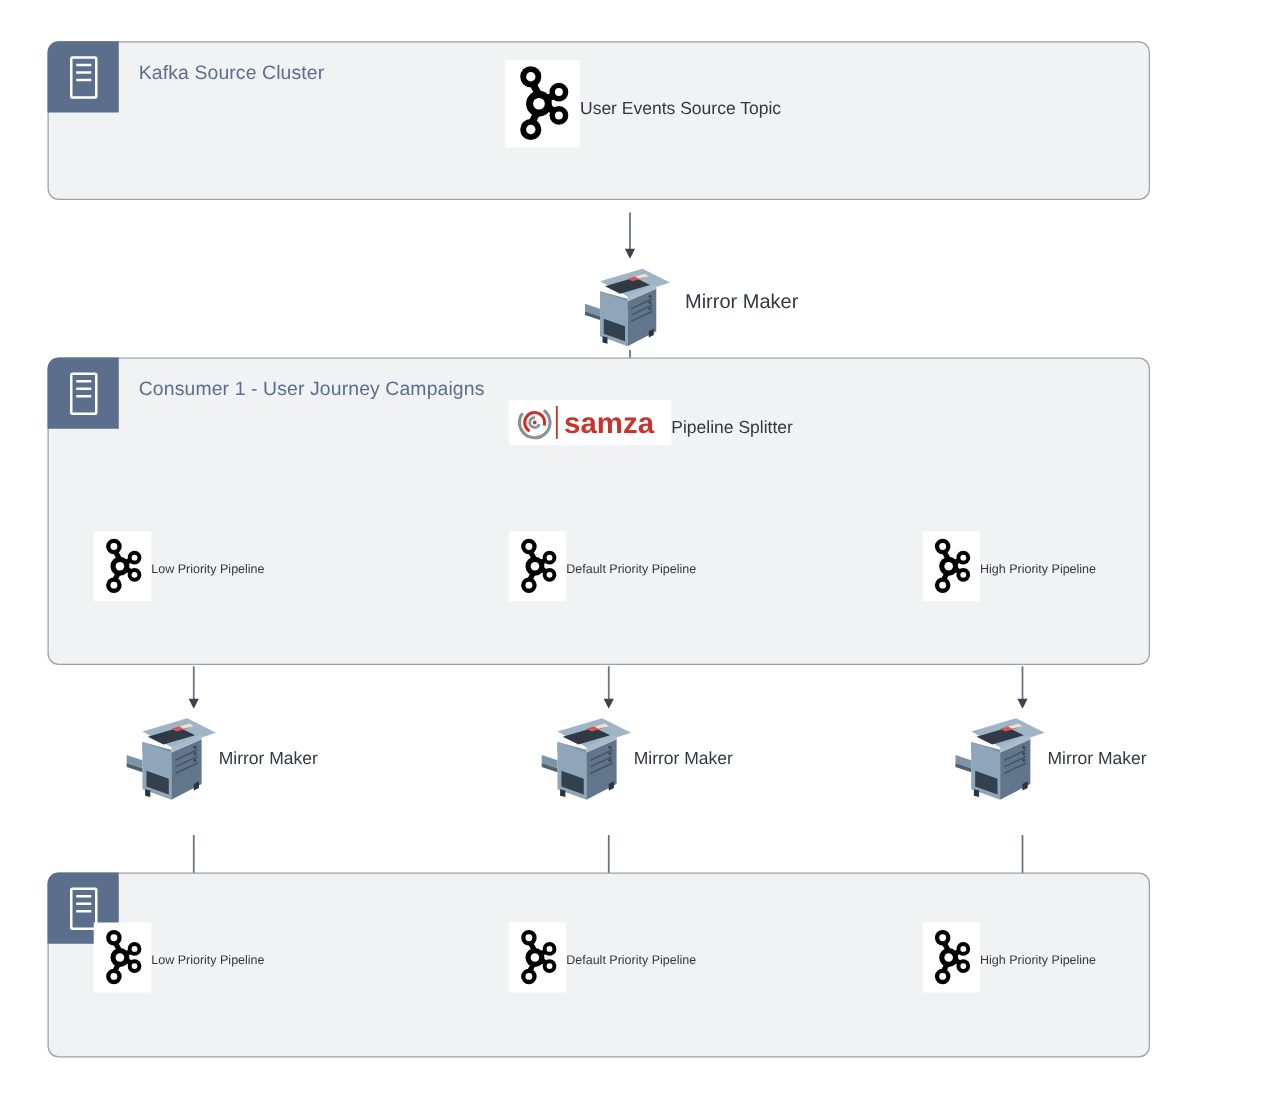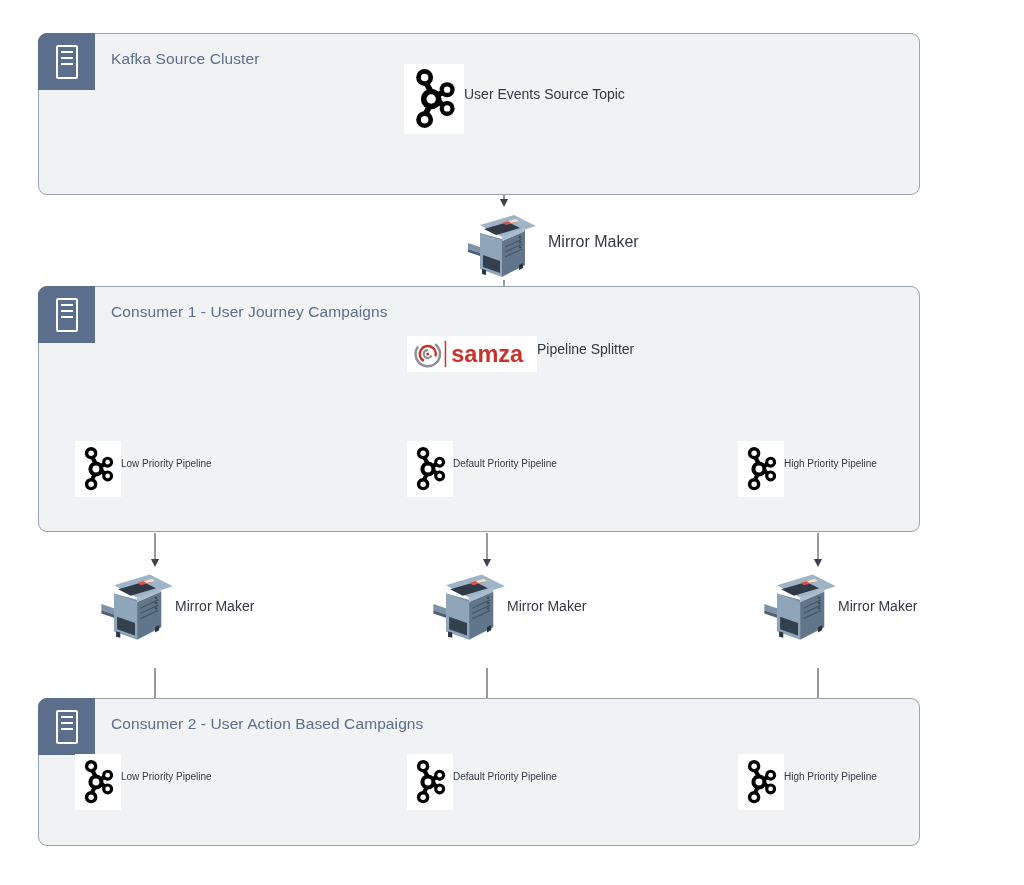--- a/index.html
+++ b/index.html
@@ -90,21 +90,20 @@
     text-align: center;
   }
   .node-label.small {
     font-size: 10px;
   }
   .icon-box {
     background: #ffffff;
     display: flex;
     align-items: center;
     justify-content: center;
-    margin-top: 16px;
   }
 
   
   .node.horizontal {
     flex-direction: row;
     align-items: center;
   }
   .node.horizontal .node-label {
     margin-top: 0;
     margin-left: 10px;
@@ -139,21 +138,21 @@
       <path d="M 155 533 L 155 563"></path>
       <path d="M 487 533 L 487 563"></path>
       <path d="M 818 533 L 818 563"></path>
 
       <path d="M 155 668 L 155 742"></path>
       <path d="M 487 668 L 487 742"></path>
       <path d="M 818 668 L 818 742"></path>
     </g>
   </svg>
 
-  <div class="group" style="left:38px; top:33px; width:882px; height:162px;">
+  <div class="group" style="left:38px; top:33px; width:882px; height:127px;">
     <div class="group-tab">
       <span class="server-icon">
         <i></i>
           <i></i>
           <i></i>
       </span>
     </div>
     <div class="group-title">Kafka Source Cluster</div>
   </div>
 
@@ -169,21 +168,20 @@
   </div>
 
   <div class="group" style="left:38px; top:698px; width:882px; height:148px;">
     <div class="group-tab">
       <span class="server-icon">
         <i></i>
           <i></i>
           <i></i>
       </span>
     </div>
-    <div class="group-title">Consumer 2 - User Action Based Campaigns</div>
   </div>
 
   <div class="layer-nodes" style="pointer-events:none;">
 
     <div class="node" style="left:404px; top:48px; width:200px; pointer-events:auto;">
       <span class="icon-box" style="width:64px;height:70px;">
         <svg viewBox="0 0 64 72" width="60" height="68" aria-hidden="true">
           <g fill="none" stroke="#000000" stroke-width="6">
             <path d="M 22 16 L 32 34 L 22 54"></path>
             <path d="M 32 34 L 45 27"></path>

